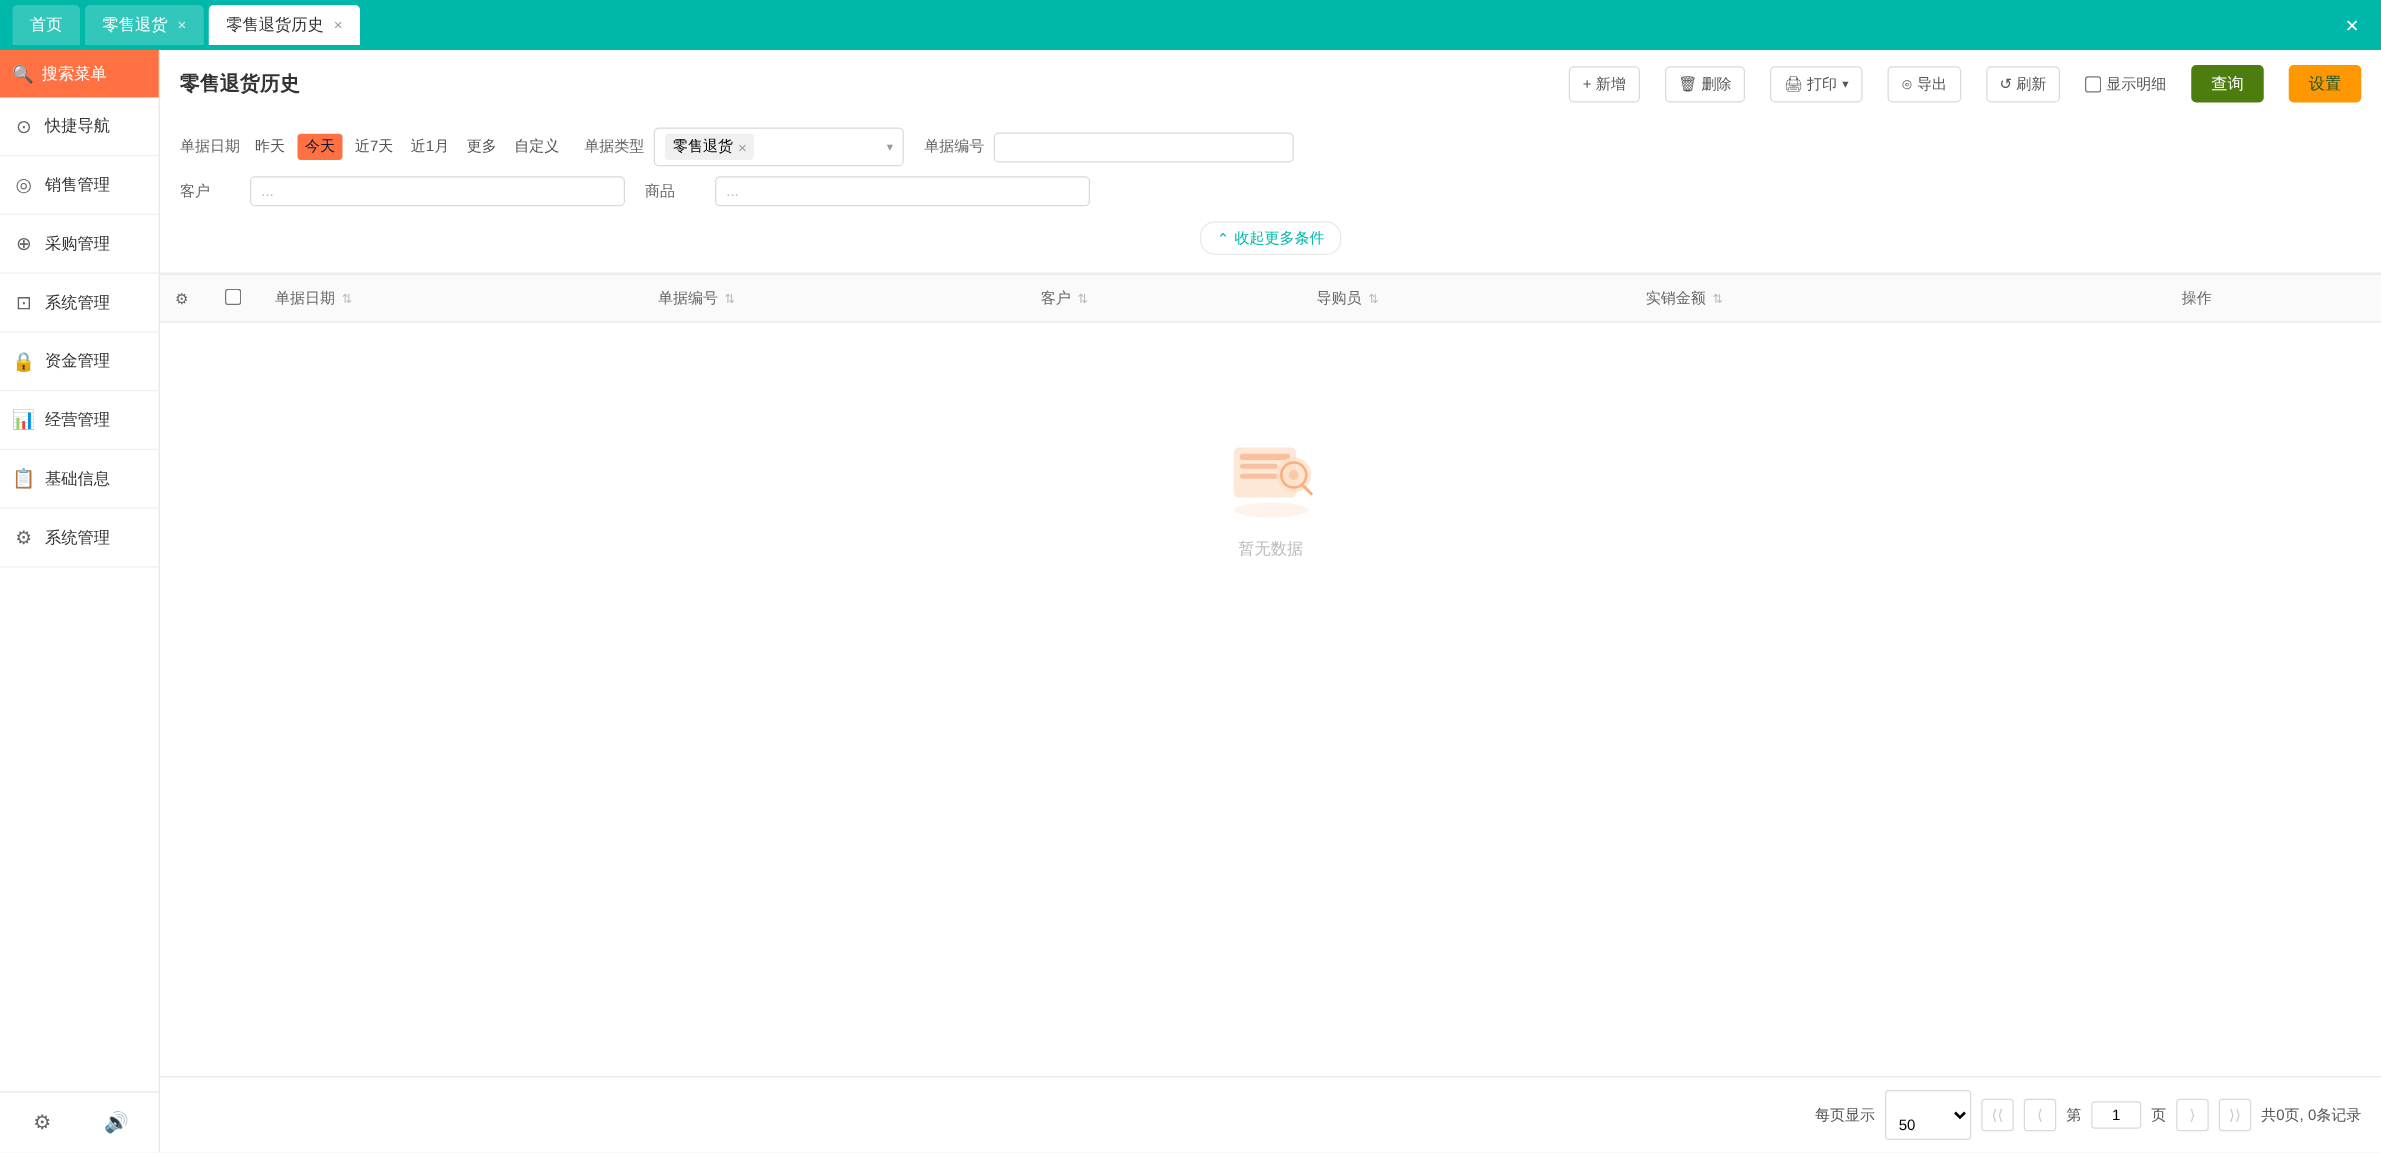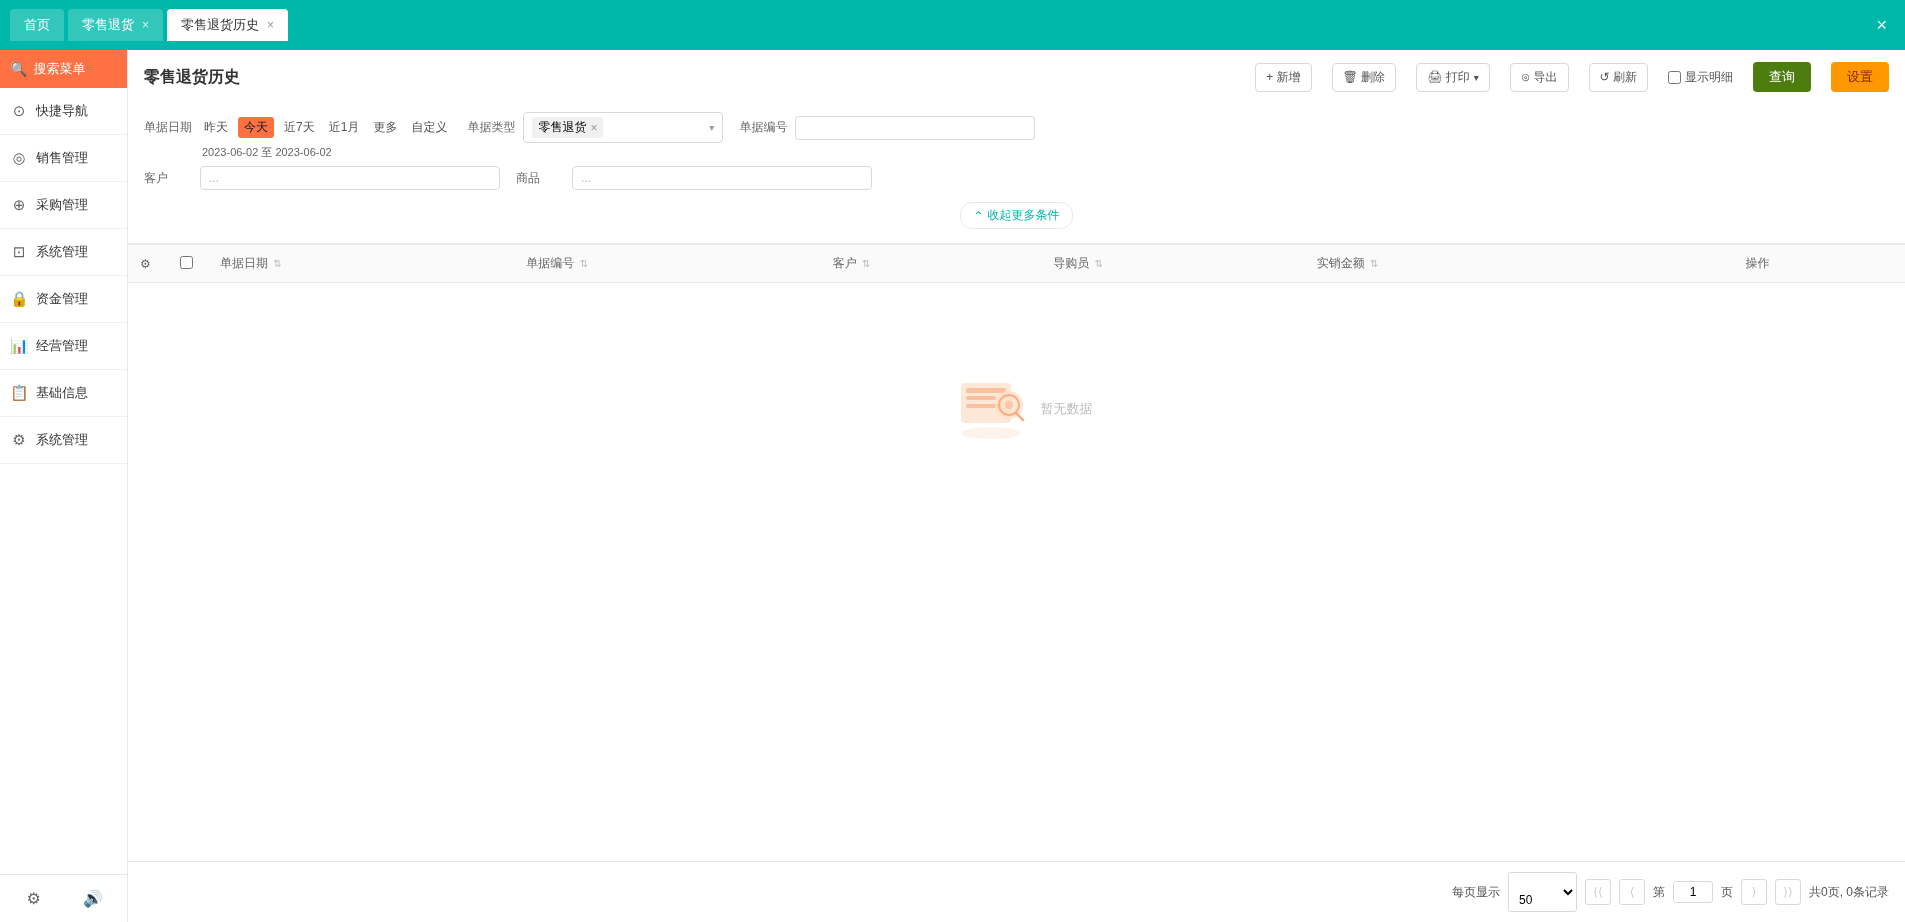--- a/index.html
+++ b/index.html
@@ -1,21 +1,21 @@
 <!DOCTYPE html>
 <html><head>
   <meta charset="utf-8">
   <style>
     * { margin: 0; padding: 0; box-sizing: border-box; }
     body { font-family: 'Microsoft YaHei', sans-serif; font-size: 13px; background: #f5f5f5; display: flex; flex-direction: column; height: 922px; overflow: hidden; }
 
     
     .top-bar {
       background: #00b8a9;
-      height: 50px;
+      height: 40px;
       display: flex;
       align-items: center;
       padding: 0 10px;
       flex-shrink: 0;
     }
     .top-bar .tab {
       background: rgba(255,255,255,0.2);
       color: white;
       padding: 0 14px;
       height: 32px;
@@ -148,21 +148,21 @@
       background: #4d7c0f;
       color: white;
       border: none;
       padding: 6px 16px;
       border-radius: 4px;
       cursor: pointer;
       font-size: 13px;
     }
     .btn-setting {
       background: #ff9800;
-      color: #7f1d1d;
+      color: #14532d;
       border: none;
       padding: 6px 16px;
       border-radius: 4px;
       cursor: pointer;
       font-size: 13px;
     }
     .show-detail-check {
       display: flex;
       align-items: center;
       gap: 4px;
@@ -293,21 +293,21 @@
     .th-settings {
       width: 40px;
       text-align: center;
     }
     .th-checkbox { width: 40px; text-align: center; }
     .th-amount { text-align: right; }
 
     
     .empty-state {
       display: flex;
-      flex-direction: row;
+      flex-direction: column;
       align-items: center;
       justify-content: center;
       padding: 80px 0;
       color: #bbb;
     }
     .empty-icon {
       width: 100px;
       height: 80px;
       margin-bottom: 12px;
     }
@@ -479,21 +479,20 @@
               </span>
               <span class="filter-select-arrow">▾</span>
             </div>
           </div>
 
           <div class="filter-item">
             <span class="filter-label">单据编号</span>
             <input class="filter-input" type="text" style="min-width: 240px;">
           </div>
         </div>
-        <div class="date-range" style="padding-left: 58px; margin-top: -6px; margin-bottom: 6px;">2023-06-02 至 2023-06-02</div>
         <div class="filter-row" style="padding-top: 0;">
 
           <div class="filter-item">
             <span class="filter-label">客户</span>
             <div class="filter-select-box" style="min-width:300px;">
               <span class="filter-dots">...</span>
             </div>
           </div>
 
           <div class="filter-item">

